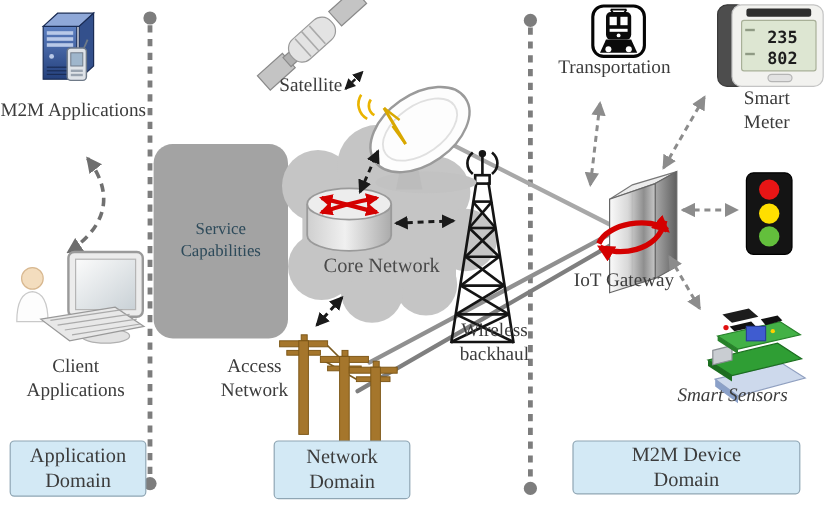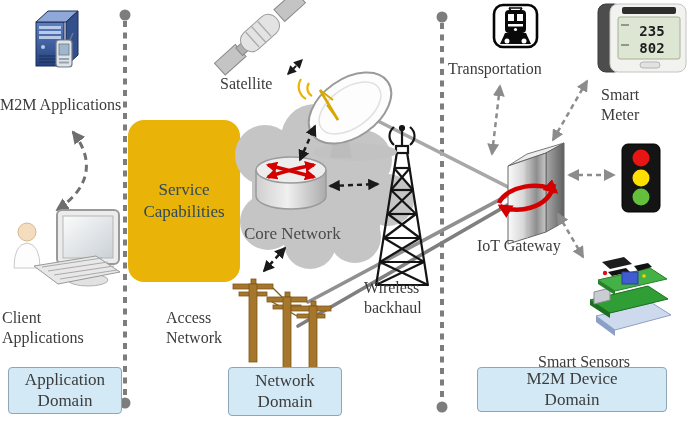--- a/index.html
+++ b/index.html
@@ -1,22 +1,22 @@
 <!DOCTYPE html>
 <html><head>
 <meta charset="utf-8">
 <style>
   html,body{margin:0;padding:0;background:#fff;}
   #stage{position:relative;width:699px;height:426px;background:#ffffff;overflow:hidden;
          font-family:"Liberation Serif",serif;}
-  #svc-box{position:absolute;left:128px;top:120px;width:112px;height:162px;background:#eab308;
+  #svc-box{position:absolute;left:128px;top:120px;width:112px;height:162px;background:#a3a3a3;
            border-radius:16px;display:flex;align-items:center;justify-content:center;text-align:center;
-           font-size:17px;line-height:1.3;color:#2d4a5a;z-index:1;}
+           font-size:14px;line-height:1.3;color:#2d4a5a;z-index:1;}
   svg.overlay{position:absolute;left:0;top:0;z-index:2;}
-  .label{position:absolute;z-index:3;font-size:16px;line-height:1.22;color:#3c3c3c;text-align:left;margin-top:12px;}
+  .label{position:absolute;z-index:3;font-size:16px;line-height:1.22;color:#3c3c3c;text-align:center;}
   .label.big{font-size:17px;}
   .badge{position:absolute;z-index:3;background:#d3e9f5;border:1px solid #8fa6b4;border-radius:4px;
          display:flex;align-items:center;justify-content:center;text-align:center;
          font-size:17px;line-height:1.2;color:#3c3c3c;}
 </style>
 </head>
 <body>
 
 <div id="stage">
 
@@ -275,21 +275,21 @@
 
   <div class="label" style="left:0;top:83px;width:122px;">M2M Applications</div>
   <div class="label" style="left:2px;top:296px;width:122px;">Client Applications</div>
   <div class="label" style="left:220px;top:62px;width:78px;">Satellite</div>
   <div class="label big" style="left:244px;top:212px;width:148px;color:#4a4a4a;">Core Network</div>
   <div class="label" style="left:166px;top:296px;width:92px;">Access Network</div>
   <div class="label" style="left:364px;top:266px;width:96px;">Wireless backhaul</div>
   <div class="label" style="left:448px;top:47px;width:128px;">Transportation</div>
   <div class="label" style="left:601px;top:73px;width:76px;">Smart Meter</div>
   <div class="label" style="left:477px;top:224px;width:86px;">IoT Gateway</div>
-  <div class="label" style="left:538px;top:340px;width:145px;">Smart Sensors</div>
+  <div class="label" style="left:538px;top:320px;width:145px;font-style:italic;">Smart Sensors</div>
 
   <div class="badge" style="left:8px;top:367px;width:112px;height:45px;">
     <span>Application Domain</span>
   </div>
   <div class="badge" style="left:228px;top:367px;width:112px;height:47px;">
     <span>Network Domain</span>
   </div>
   <div class="badge" style="left:477px;top:367px;width:190px;height:45px;padding:2px 28px;box-sizing:border-box;justify-content:center;">
     <span>M2M Device Domain</span>
   </div>

